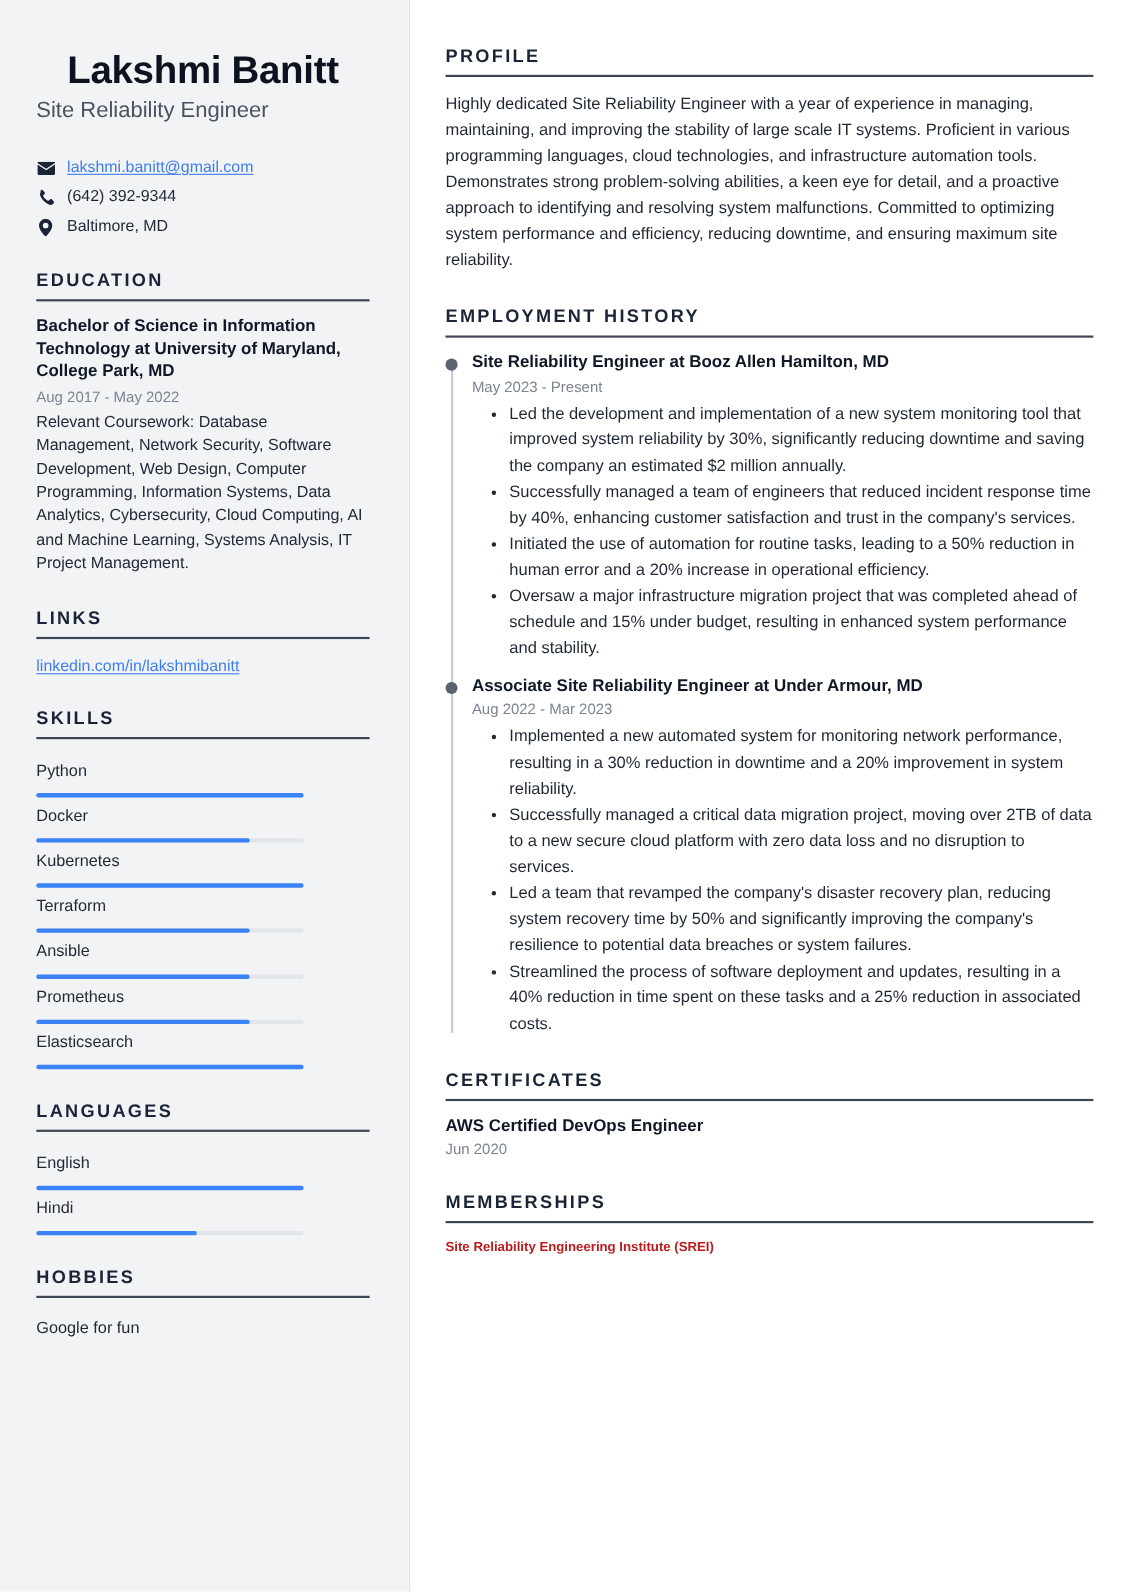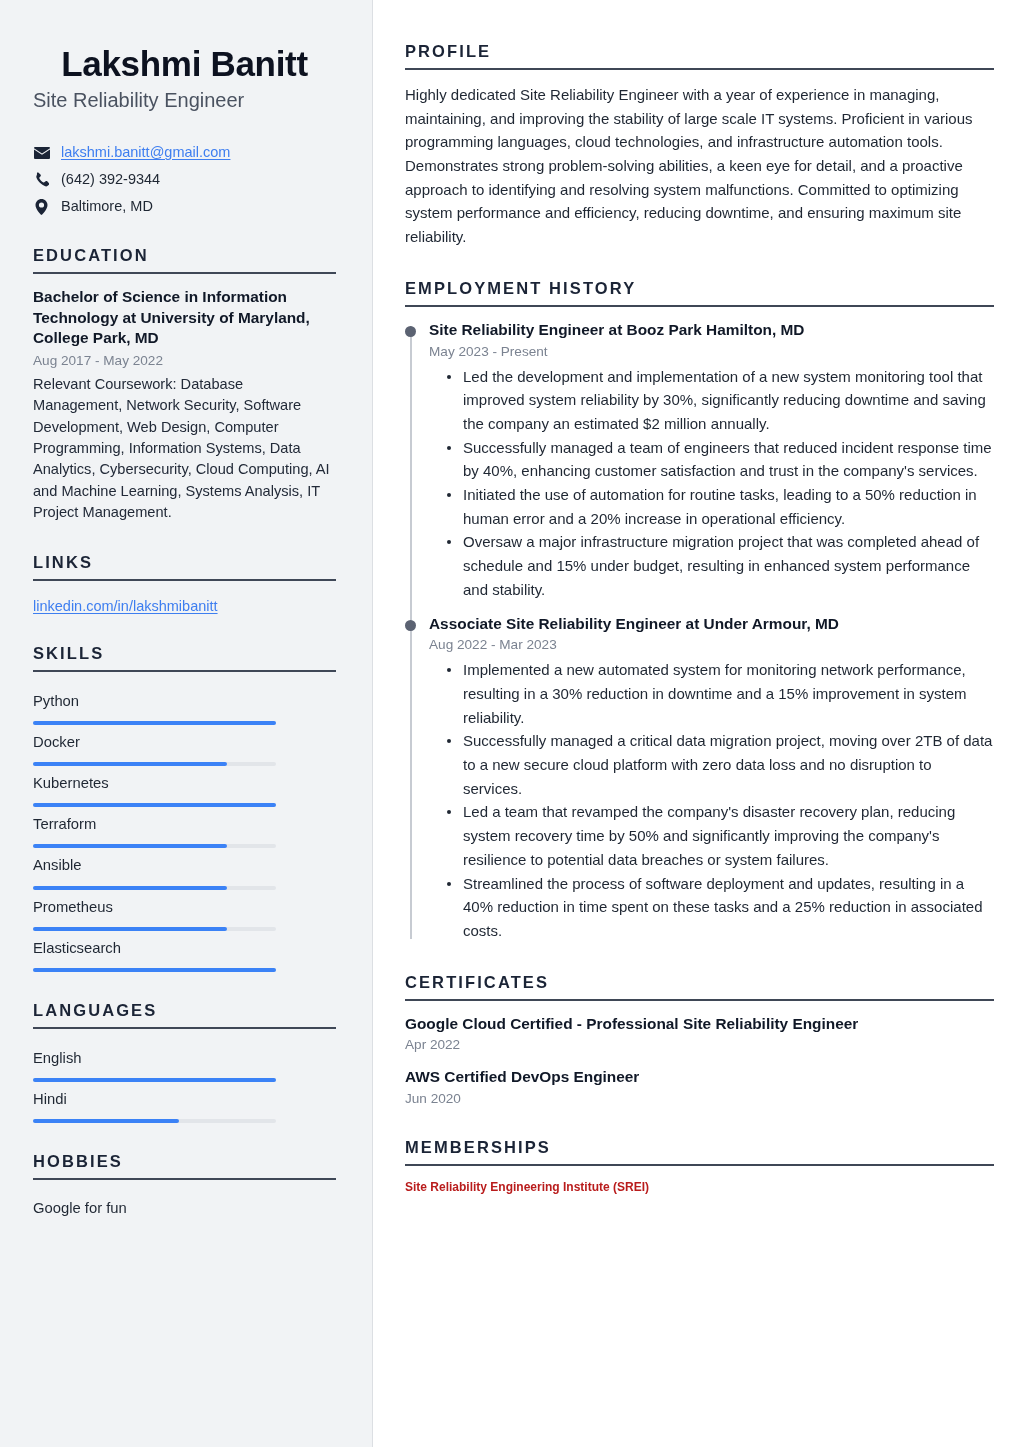--- a/index.html
+++ b/index.html
@@ -424,53 +424,49 @@
     </section>
 
     <section class="main-section">
       <div class="main-heading">EMPLOYMENT HISTORY</div>
       <div class="main-rule"></div>
 
       <div class="timeline">
 
         <div class="job">
           <span class="job-dot"></span>
-          <div class="job-role">Site Reliability Engineer at Booz Park Hamilton, MD</div>
+          <div class="job-role">Site Reliability Engineer at Booz Allen Hamilton, MD</div>
           <div class="job-date">May 2023 - Present</div>
           <ul class="job-bullets">
             <li>Led the development and implementation of a new system monitoring tool that improved system reliability by 30%, significantly reducing downtime and saving the company an estimated $2 million annually.</li>
             <li>Successfully managed a team of engineers that reduced incident response time by 40%, enhancing customer satisfaction and trust in the company's services.</li>
             <li>Initiated the use of automation for routine tasks, leading to a 50% reduction in human error and a 20% increase in operational efficiency.</li>
             <li>Oversaw a major infrastructure migration project that was completed ahead of schedule and 15% under budget, resulting in enhanced system performance and stability.</li>
           </ul>
         </div>
 
         <div class="job">
           <span class="job-dot"></span>
           <div class="job-role">Associate Site Reliability Engineer at Under Armour, MD</div>
           <div class="job-date">Aug 2022 - Mar 2023</div>
           <ul class="job-bullets">
-            <li>Implemented a new automated system for monitoring network performance, resulting in a 30% reduction in downtime and a 15% improvement in system reliability.</li>
+            <li>Implemented a new automated system for monitoring network performance, resulting in a 30% reduction in downtime and a 20% improvement in system reliability.</li>
             <li>Successfully managed a critical data migration project, moving over 2TB of data to a new secure cloud platform with zero data loss and no disruption to services.</li>
             <li>Led a team that revamped the company's disaster recovery plan, reducing system recovery time by 50% and significantly improving the company's resilience to potential data breaches or system failures.</li>
             <li>Streamlined the process of software deployment and updates, resulting in a 40% reduction in time spent on these tasks and a 25% reduction in associated costs.</li>
           </ul>
         </div>
 
       </div>
     </section>
 
     <section class="main-section">
       <div class="main-heading">CERTIFICATES</div>
       <div class="main-rule"></div>
 
-      <div class="cert-item">
-        <div class="cert-name">Google Cloud Certified - Professional Site Reliability Engineer</div>
-        <div class="cert-date">Apr 2022</div>
-      </div>
 
       <div class="cert-item">
         <div class="cert-name">AWS Certified DevOps Engineer</div>
         <div class="cert-date">Jun 2020</div>
       </div>
     </section>
 
     <section class="main-section">
       <div class="main-heading">MEMBERSHIPS</div>
       <div class="main-rule"></div>

